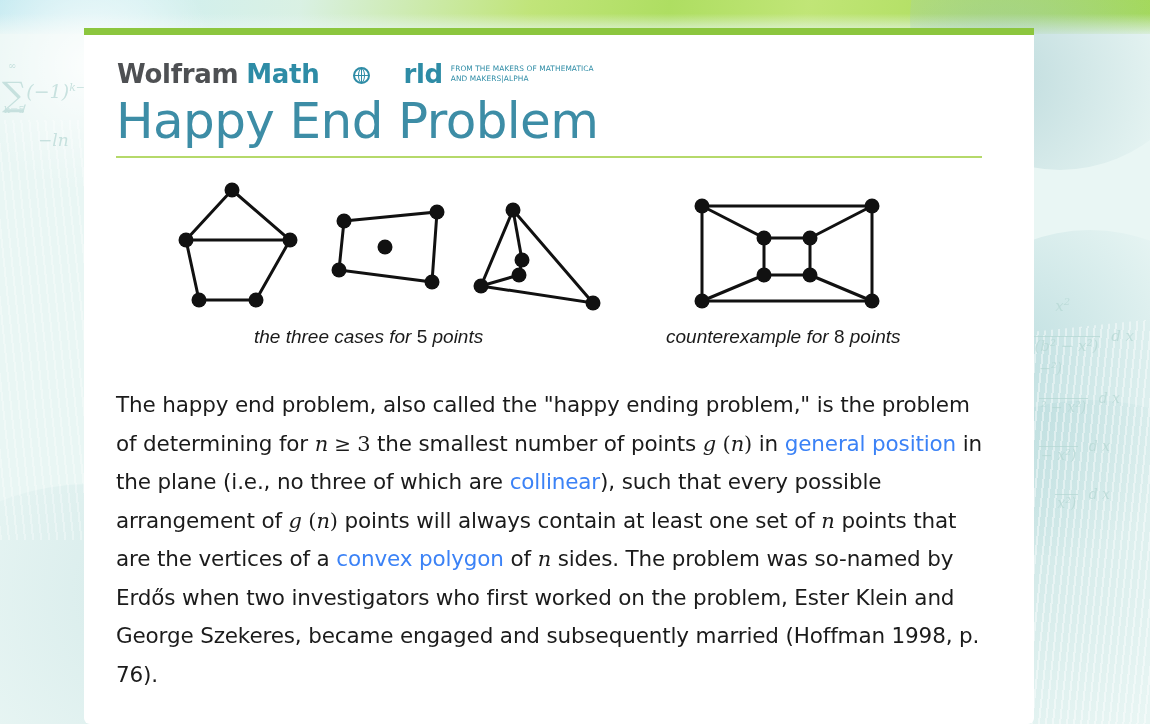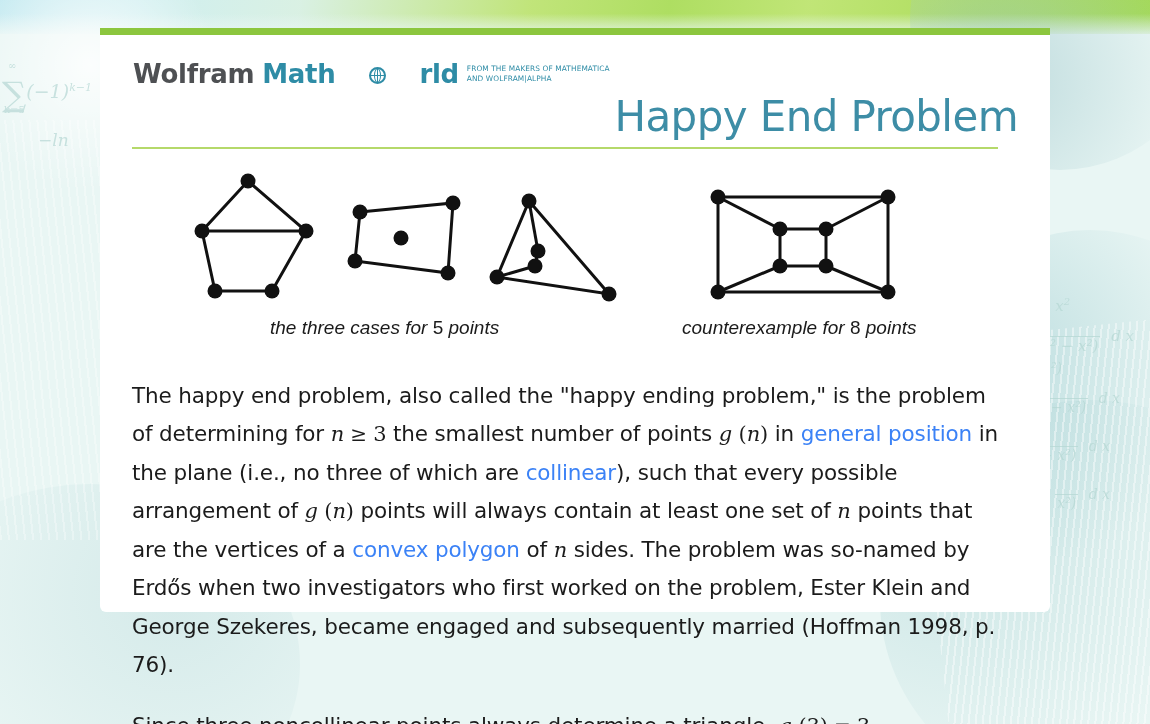--- a/index.html
+++ b/index.html
@@ -83,22 +83,22 @@
   .stripes2 {
     position: absolute; top: 120px; left: 0px; width: 150px; height: 420px;
     background: repeating-linear-gradient(84deg,
       rgba(255,255,255,.45) 0px, rgba(255,255,255,.45) 2px,
       rgba(255,255,255,0) 2px, rgba(255,255,255,0) 8px);
     opacity: .7;
   }
 
   
   #card {
-    position: absolute; left: 100px; top: 28px;
-    width: 950px; height: 584px;
+    position: absolute; left: 84px; top: 28px;
+    width: 950px; height: 696px;
     background: #ffffff;
     z-index: 5;
     border-radius: 6px;
   }
   .card-topbar { height: 7px; background: #8cc63e; }
   .card-inner { padding: 0 32px; }
 
   
   .logo-row {
     display: flex; align-items: flex-end;
@@ -136,23 +136,23 @@
     margin-left: 8px; margin-bottom: 3px;
     font-family: "DejaVu Sans", sans-serif;
     font-size: 7.4px; line-height: 1.35; color: #2e8ca6;
     letter-spacing: .1px;
   }
   .logo-tag b { font-weight: 400; }
 
   
   .page-title {
     font-family: "DejaVu Sans", sans-serif;
-    font-size: 42px; font-weight: 400; color: #3d8da6;
+    font-size: 50px; font-weight: 400; color: #3d8da6;
     letter-spacing: -0.6px;
-    margin: 6px 0 0 0; line-height: 1.14; text-align: right;
+    margin: 6px 0 0 0; line-height: 1.14;
   }
   .title-rule {
     height: 2px; background: #b5d96a; margin-top: 6px; width: 866px;
   }
 
   
   .figures {
     position: relative; height: 150px; margin-top: 18px;
   }
   .fig { position: absolute; }
@@ -242,21 +242,21 @@
       <span class="logo-wolfram">Wolfram</span>
       <span class="logo-mathworld">
         <span>Math</span>
           <span class="globe">
             <span class="ring"></span>
           </span>
           <span>rld</span>
       </span>
       <span class="logo-tag">
         <span><span>FROM THE MAKERS OF </span><b>MATHEMATICA</b></span><br>
-        <span><span>AND </span><b>WOLFRAM|ALPHA</b></span>
+        <span><span>AND </span><b>MAKERS|ALPHA</b></span>
       </span>
     </div>
 
     <h1 class="page-title">Happy End Problem</h1>
     <div class="title-rule"></div>
 
     <div class="figures">
 
       <div class="fig" style="left:58px; top:2px;">
         <svg width="130" height="145" viewBox="0 0 130 145">

